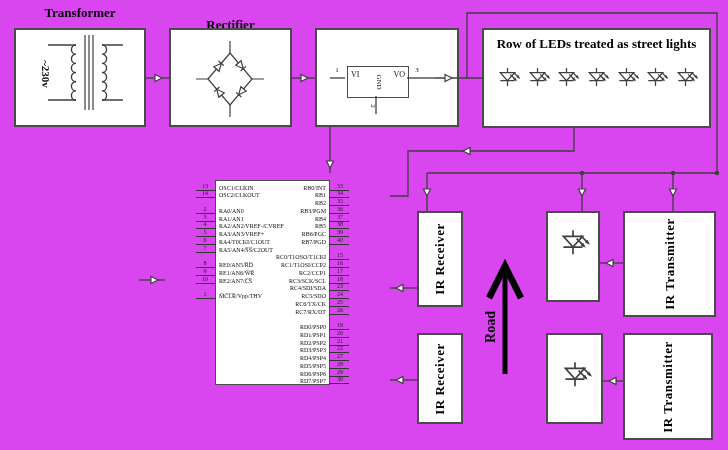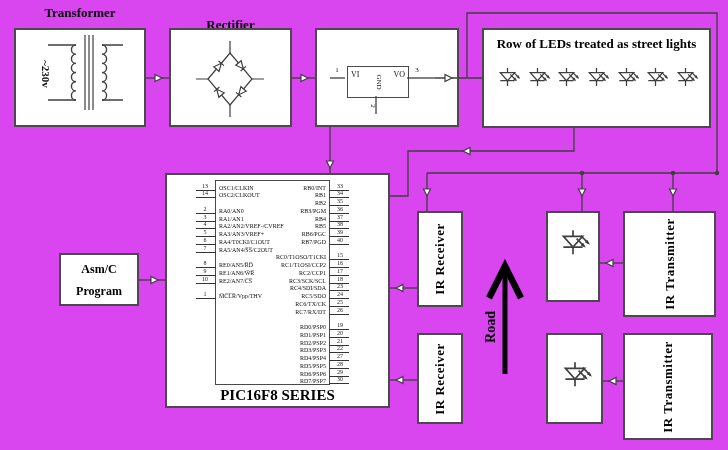--- a/index.html
+++ b/index.html
@@ -155,23 +155,20 @@
       <polygon points="7,6 23,6 15,15" fill="#fff"></polygon>
       <path d="M18 8 L24.5 14.5 M21.5 5.5 L28 12"></path>
     </g>
     <polygon points="25.6,15.6 21.3,13.5 23.5,11.3" fill="#3f3f3f"></polygon>
     <polygon points="29.1,13.1 24.8,11 27,8.8" fill="#3f3f3f"></polygon>
   </svg>
         </span>
       </div>
   </div>
 
-  <div class="box" style="left:165px;top:173px;width:225px;height:235px">
-    <div class="btitle" style="left:0;top:212px;width:221px;font-size:15px">PIC16F8 SERIES</div>
-  </div>
 
   <div class="thinbox" style="left:215px;top:180px;width:115px;height:205px;overflow:visible">
       <div class="pin-stub" style="left: -20px; top: 8.5px;"></div>
       <div class="pin-num" style="left: -20px; top: 1.5px;">13</div>
       <div class="pin-label" style="left: 3px; top: 3.5px;">OSC1/CLKIN</div>
       <div class="pin-stub" style="right: -20px; top: 8.5px;"></div>
       <div class="pin-num" style="right: -20px; top: 1.5px;">33</div>
       <div class="pin-label" style="right: 3px; top: 3.5px;">RB0/INT</div>
       <div class="pin-stub" style="left: -20px; top: 16.25px;"></div>
       <div class="pin-num" style="left: -20px; top: 9.25px;">14</div>
@@ -270,24 +267,20 @@
       <div class="pin-num" style="right: -20px; top: 179.75px;">28</div>
       <div class="pin-label" style="right: 3px; top: 181.75px;">RD5/PSP5</div>
       <div class="pin-stub" style="right: -20px; top: 194.5px;"></div>
       <div class="pin-num" style="right: -20px; top: 187.5px;">29</div>
       <div class="pin-label" style="right: 3px; top: 189.5px;">RD6/PSP6</div>
       <div class="pin-stub" style="right: -20px; top: 202.25px;"></div>
       <div class="pin-num" style="right: -20px; top: 195.25px;">30</div>
       <div class="pin-label" style="right: 3px; top: 197.25px;">RD7/PSP7</div>
     </div>
 
-  <div class="box" style="left:59px;top:253px;width:80px;height:53px">
-    <div class="btitle" style="left:0;top:6px;width:76px;font-size:12px">Asm/C</div>
-    <div class="btitle" style="left:0;top:28px;width:76px;font-size:12px">Program</div>
-  </div>
 
   <div class="box" style="left:417px;top:211px;width:46px;height:96px">
     <div class="vwrap">
         <span class="vtext">IR Receiver</span>
       </div>
   </div>
   <div class="box" style="left:417px;top:333px;width:46px;height:91px">
     <div class="vwrap">
         <span class="vtext">IR Receiver</span>
       </div>

